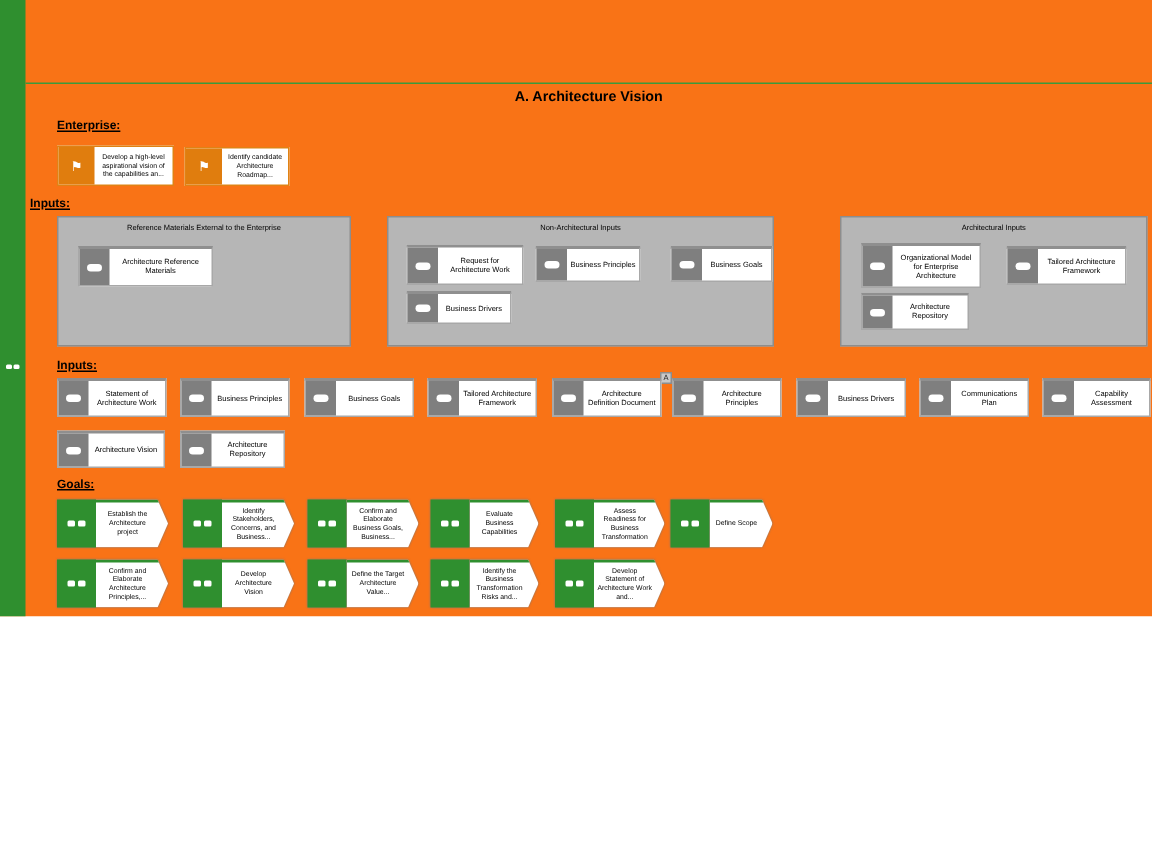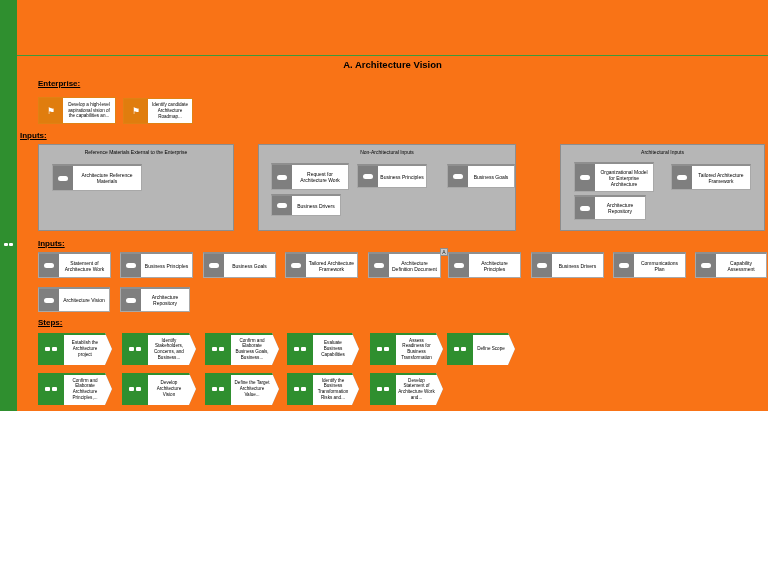--- a/index.html
+++ b/index.html
@@ -195,21 +195,21 @@
       </div>
     <div class="lbl">Architecture Vision</div>
   </div>
   <div class="box" style="left:120px;top:287px;width:70px;height:25px;">
     <div class="ic">
         <b></b>
       </div>
     <div class="lbl">Architecture Repository</div>
   </div>
 
-  <div class="seclabel" style="left:38px;top:318px;">Steps:</div>
+  <div class="seclabel" style="left:38px;top:318px;">Goals:</div>
 
   <div class="step" style="left:38px;top:333px;width:74px;height:32px;">
     <div class="sic">
         <i></i>
         <i></i>
       </div>
     <div class="sbody">Establish the Architecture project</div>
   </div>
   <div class="step" style="left:122px;top:333px;width:74px;height:32px;">
     <div class="sic">

